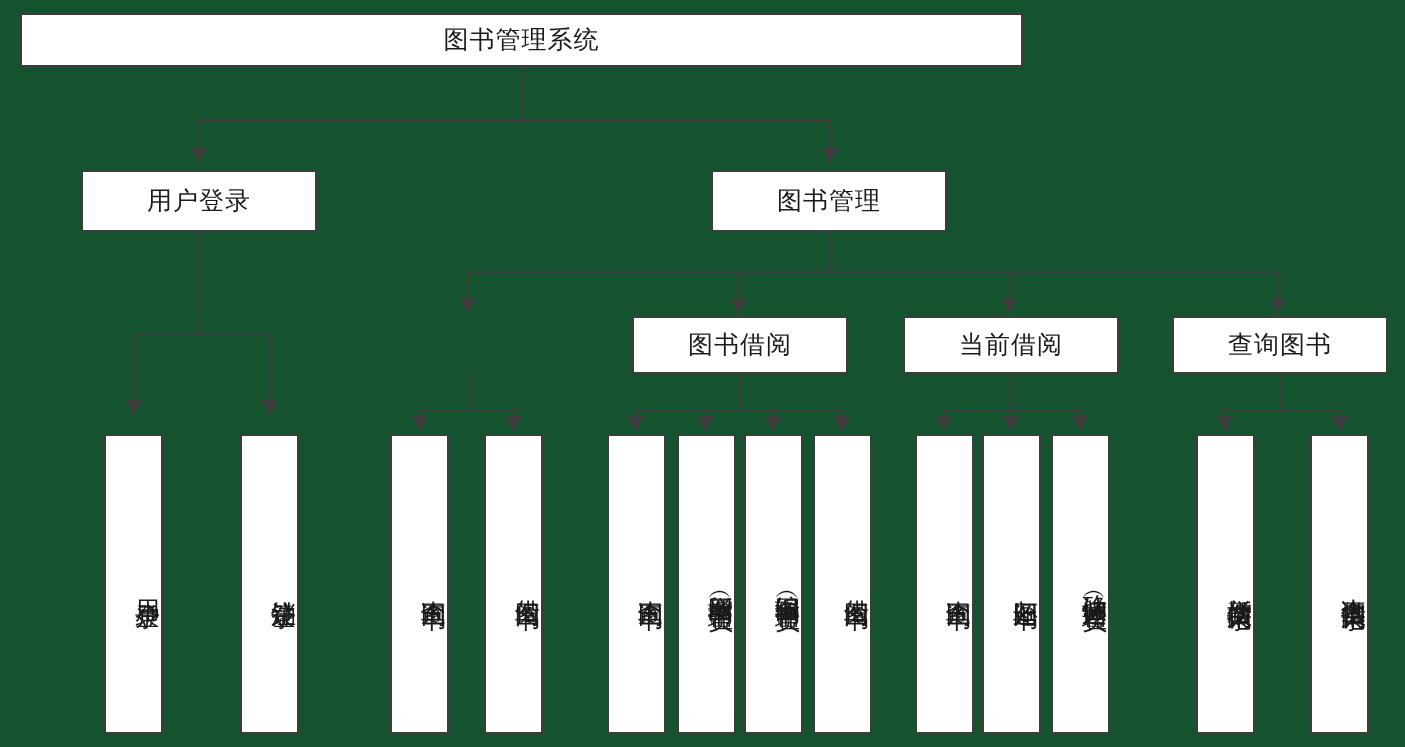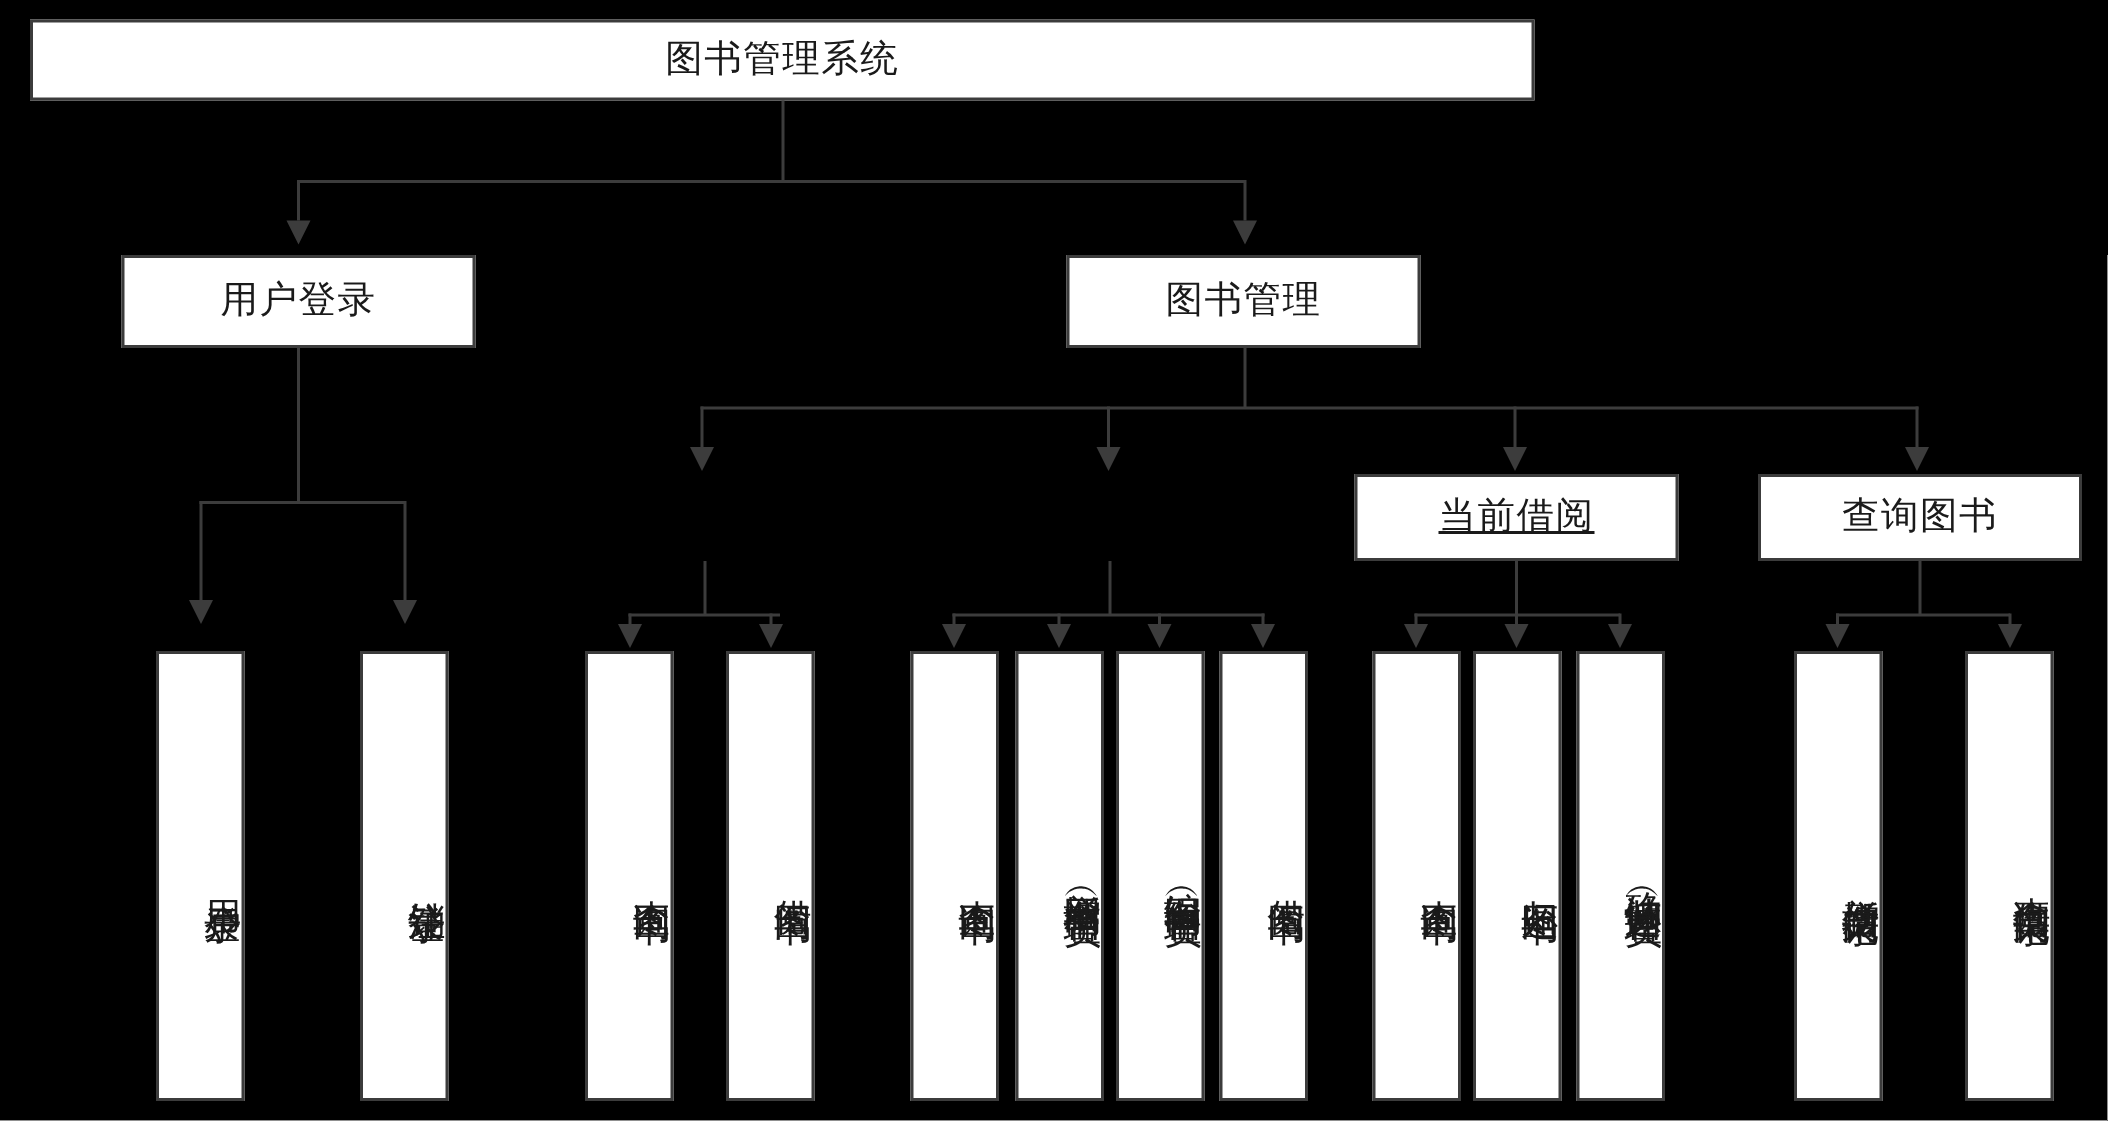--- a/index.html
+++ b/index.html
@@ -4,21 +4,21 @@
 <style>
   html,body{margin:0;padding:0;background:#ffffff;}
   body{
     font-family:"Liberation Sans","DejaVu Sans",sans-serif;
     -webkit-font-smoothing:antialiased;
   }
   #canvas{
     position:relative;
     width:1405px;
     height:747px;
-    background:#000000;
+    background:#14532d;
     overflow:hidden;
   }
   
   .node{
     position:absolute;
     box-sizing:border-box;
     border:2px solid #3c3c3c;
     background:#ffffff;
     display:flex;
     align-items:center;
@@ -107,21 +107,24 @@
   <div class="hline" style="left:467px;top:271px;width:812px;"></div>
   <div class="vline" style="left:467px;top:271px;height:27px;"></div>
   <div class="arrow" style="left:460px;top:298px;"></div>
   <div class="vline" style="left:738px;top:271px;height:27px;"></div>
   <div class="arrow" style="left:731px;top:298px;"></div>
   <div class="vline" style="left:1009px;top:271px;height:27px;"></div>
   <div class="arrow" style="left:1002px;top:298px;"></div>
   <div class="vline" style="left:1277px;top:271px;height:27px;"></div>
   <div class="arrow" style="left:1270px;top:298px;"></div>
 
-  <div class="node horiz" style="left:903px;top:316px;width:216px;height:58px;text-decoration:underline;">
+  <div class="node horiz" style="left:632px;top:316px;width:216px;height:58px;">
+    <span>图书借阅</span>
+  </div>
+  <div class="node horiz" style="left:903px;top:316px;width:216px;height:58px;">
     <span>当前借阅</span>
   </div>
   <div class="node horiz" style="left:1172px;top:316px;width:216px;height:58px;">
     <span>查询图书</span>
   </div>
 
   <div class="vline" style="left:469px;top:374px;height:36px;"></div>
   <div class="hline" style="left:419px;top:409px;width:101px;"></div>
   <div class="vline" style="left:419px;top:409px;height:10px;"></div>
   <div class="arrow" style="left:412px;top:416px;"></div>

